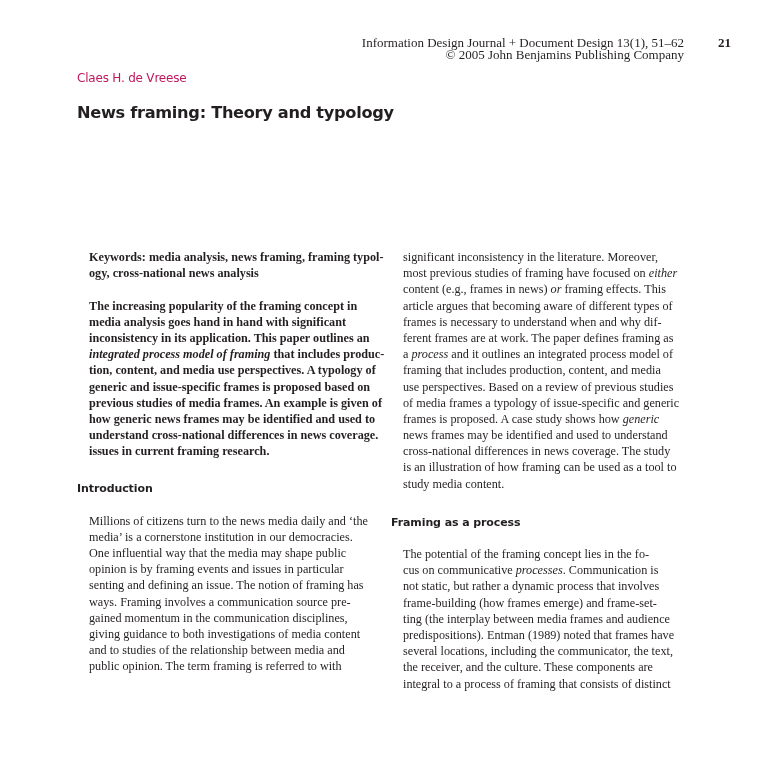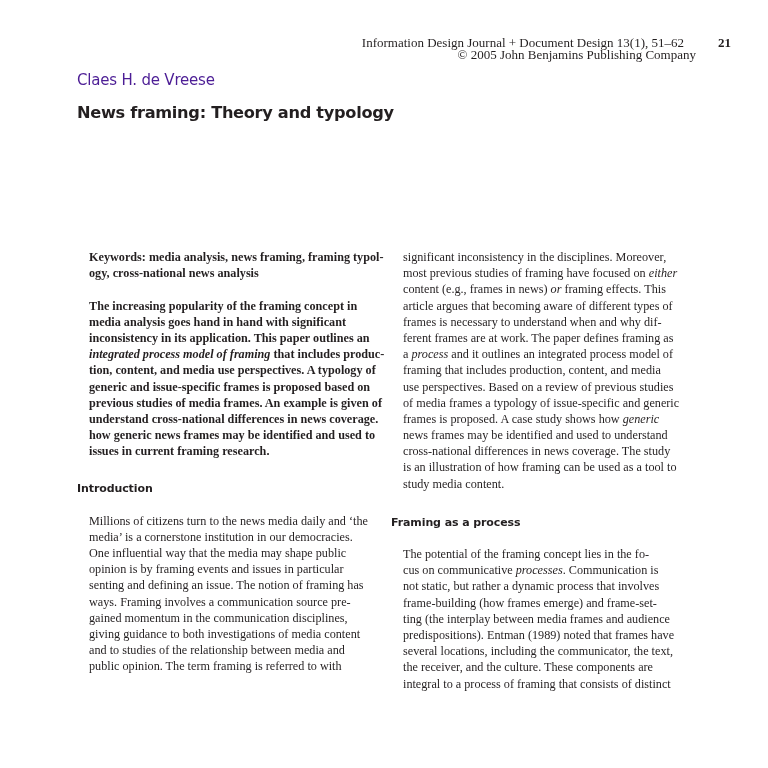--- a/index.html
+++ b/index.html
@@ -1,23 +1,23 @@
 <!DOCTYPE html>
 <html><head>
 <meta charset="utf-8">
 <style>
   html, body { margin: 0; padding: 0; background: #ffffff; }
   body { width: 768px; height: 768px; position: relative; overflow: hidden; color: #231f20; }
   .serif { font-family: "Liberation Serif", "DejaVu Serif", serif; }
   .sans { font-family: "DejaVu Sans", "Liberation Sans", sans-serif; }
   .header-line { position: absolute; font-size: 13px; line-height: 12px; white-space: nowrap; }
   #journal { right: 84px; top: 37px; text-align: right; }
-  #copyright { right: 72px; top: 49px; text-align: right; margin-left: 28px; }
+  #copyright { right: 84px; top: 49px; text-align: right; margin-left: 28px; }
   #pagenum { left: 718px; top: 37px; font-weight: bold; }
-  #author { position: absolute; left: 77px; top: 71px; font-size: 15px; font-weight: normal; letter-spacing: -0.2px; color: #4c1d95; }
+  #author { position: absolute; left: 77px; top: 71px; font-size: 12px; font-weight: normal; letter-spacing: -0.2px; color: #be185d; }
   #title { position: absolute; left: 77px; top: 103px; font-size: 16.2px; font-weight: bold; letter-spacing: -0.3px; margin: 0; }
   .col { position: absolute; width: 296px; font-size: 12.2px; line-height: 16.2px; }
   #col-left { left: 77px; top: 249px; }
   #col-right { left: 391px; top: 249px; }
   .line { white-space: nowrap; display: block; height: 16.2px; margin-left: 12px; }
   .bold { font-weight: bold; }
   .gap { height: 16.2px; }
   .heading { font-size: 11px; font-weight: bold; line-height: 16.2px; margin: 0; letter-spacing: -0.1px; }
   i { font-style: italic; }
 </style>
@@ -40,22 +40,22 @@
     </div>
   <div class="gap"></div>
   <div class="bold">
       <span class="line">The increasing popularity of the framing concept in</span>
       <span class="line">media analysis goes hand in hand with significant</span>
       <span class="line">inconsistency in its application. This paper outlines an</span>
       <span class="line"><i>integrated process model of framing</i> that includes produc-</span>
       <span class="line">tion, content, and media use perspectives. A typology of</span>
       <span class="line">generic and issue-specific frames is proposed based on</span>
       <span class="line">previous studies of media frames. An example is given of</span>
+      <span class="line">how generic news frames may be identified and used to</span>
       <span class="line">understand cross-national differences in news coverage.</span>
-      <span class="line">how generic news frames may be identified and used to</span>
       <span class="line">issues in current framing research.</span>
     </div>
   <div class="gap" style="height:22px"></div>
   <h2 class="heading sans">Introduction</h2>
   <div class="gap" style="height:15px"></div>
   <div>
       <span class="line">Millions of citizens turn to the news media daily and ‘the</span>
       <span class="line">media’ is a cornerstone institution in our democracies.</span>
       <span class="line">One influential way that the media may shape public</span>
       <span class="line">opinion is by framing events and issues in particular</span>
@@ -63,21 +63,21 @@
       <span class="line">ways. Framing involves a communication source pre-</span>
       <span class="line">gained momentum in the communication disciplines,</span>
       <span class="line">giving guidance to both investigations of media content</span>
       <span class="line">and to studies of the relationship between media and</span>
       <span class="line">public opinion. The term framing is referred to with</span>
     </div>
 </div>
 
 <div id="col-right" class="col serif">
   <div>
-      <span class="line">significant inconsistency in the disciplines. Moreover,</span>
+      <span class="line">significant inconsistency in the literature. Moreover,</span>
       <span class="line">most previous studies of framing have focused on <i>either</i></span>
       <span class="line">content (e.g., frames in news) <i>or</i> framing effects. This</span>
       <span class="line">article argues that becoming aware of different types of</span>
       <span class="line">frames is necessary to understand when and why dif-</span>
       <span class="line">ferent frames are at work. The paper defines framing as</span>
       <span class="line">a <i>process</i> and it outlines an integrated process model of</span>
       <span class="line">framing that includes production, content, and media</span>
       <span class="line">use perspectives. Based on a review of previous studies</span>
       <span class="line">of media frames a typology of issue-specific and generic</span>
       <span class="line">frames is proposed. A case study shows how <i>generic</i></span>

